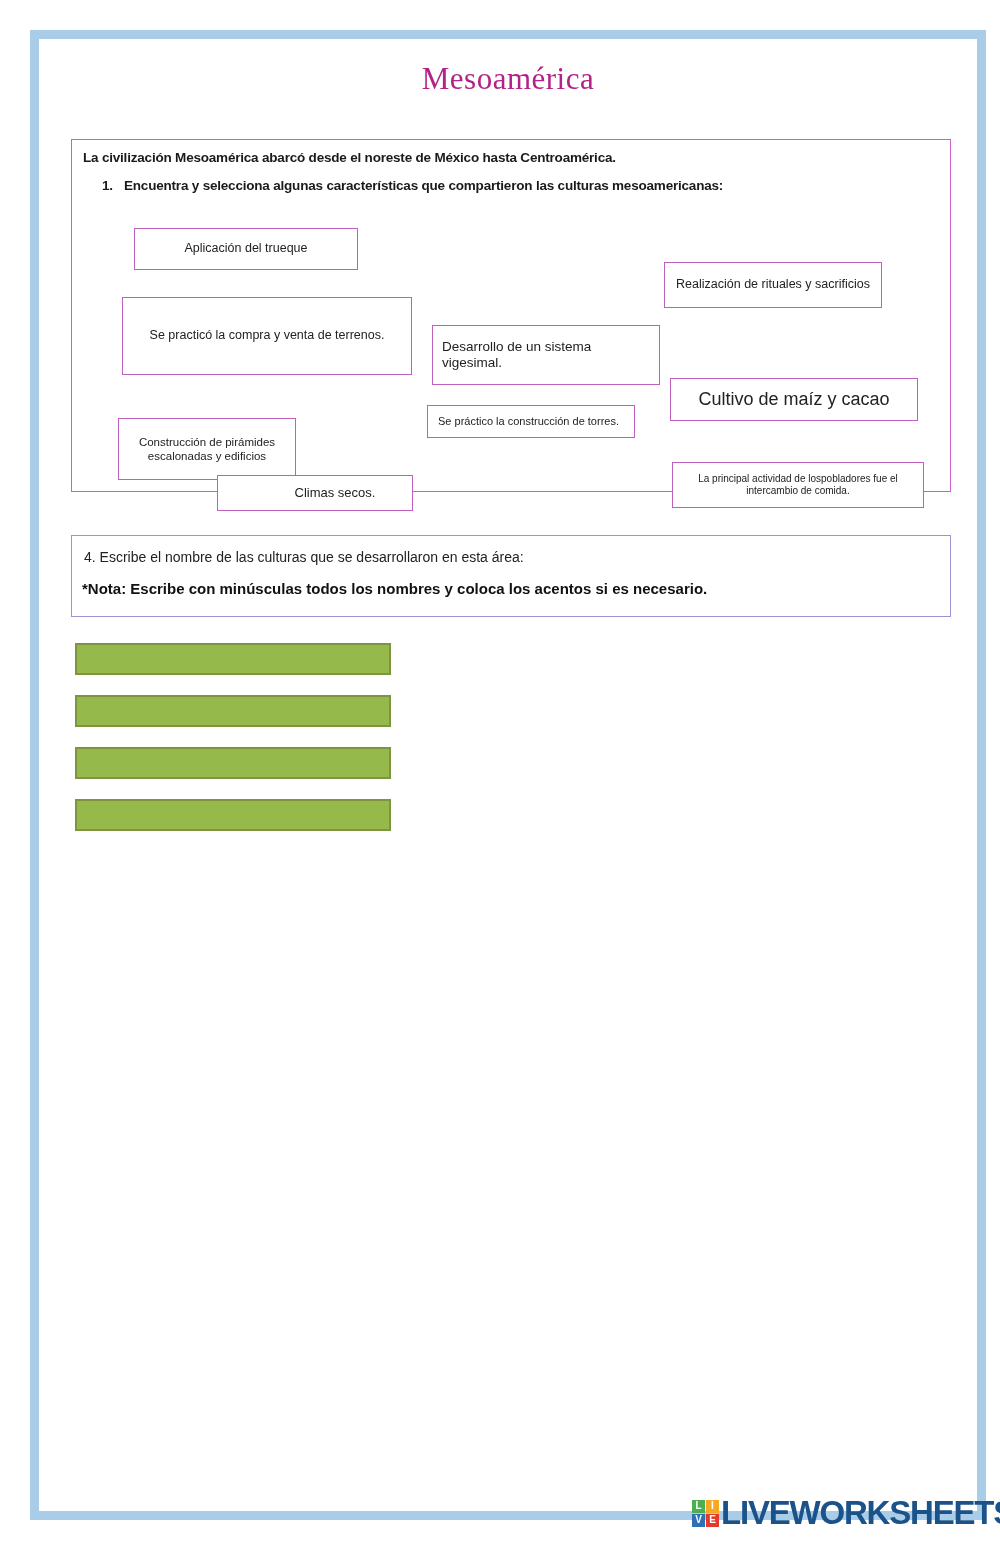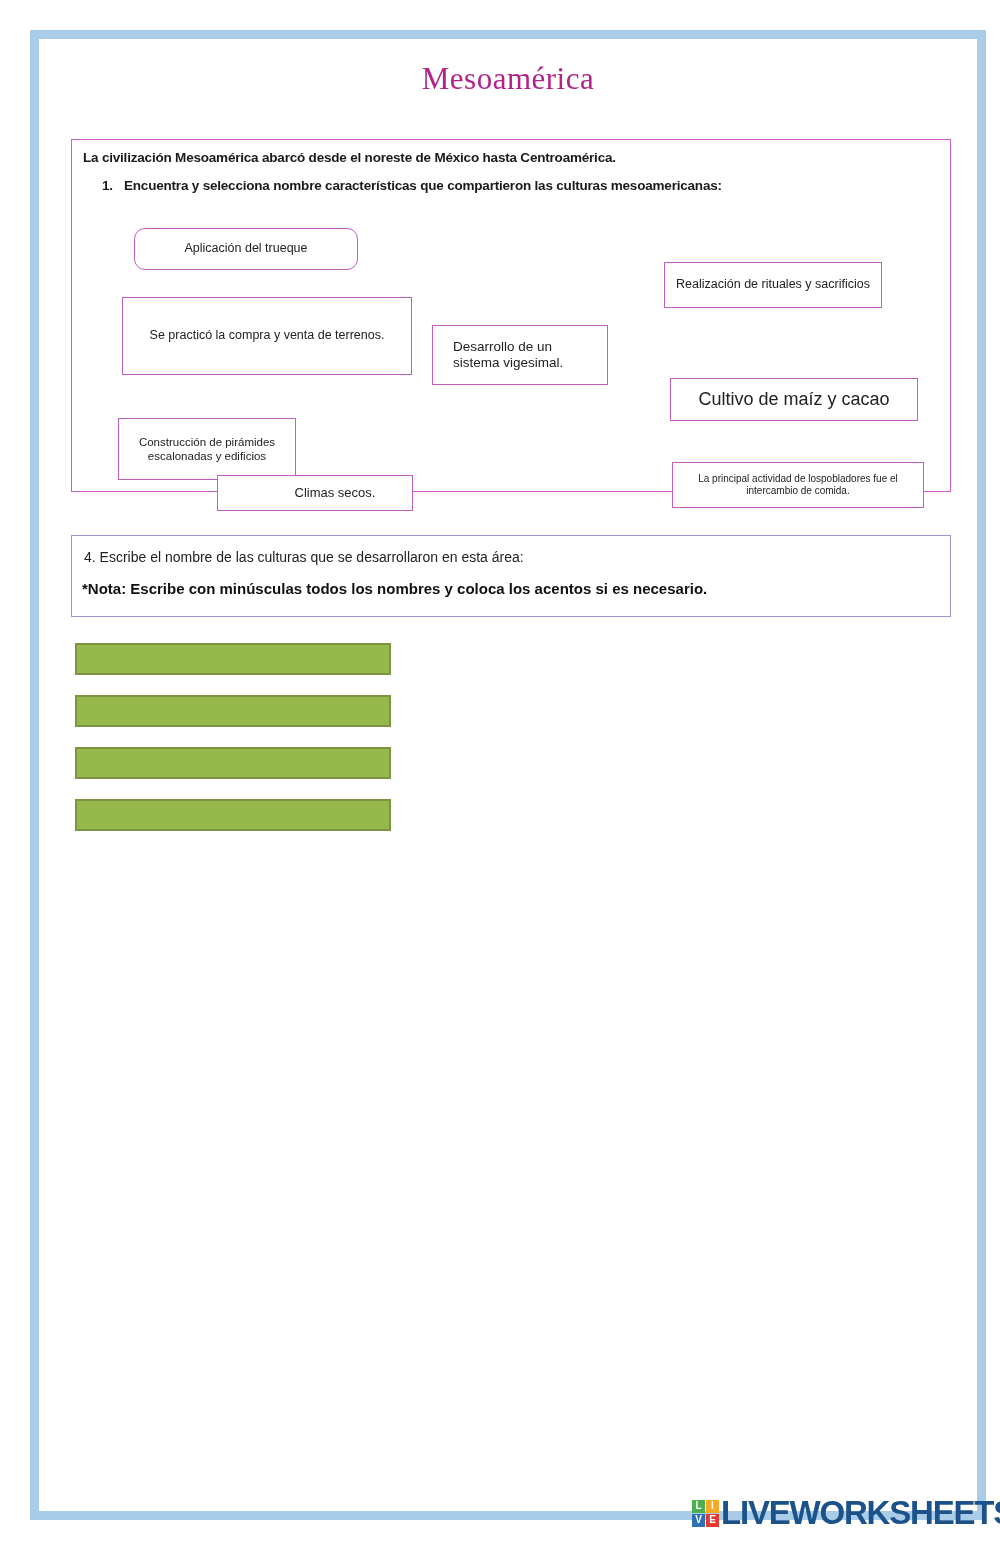--- a/index.html
+++ b/index.html
@@ -74,26 +74,26 @@
     align-items: center;
     justify-content: center;
     color: #222222;
     line-height: 1.22;
     padding: 2px 6px;
     text-align: center;
     font-size: 12.5px;
   }
 
   
-  #opt-trueque        { left: 62px;  top: 88px;  width: 224px; height: 42px; border-radius: 11px; }
+  #opt-trueque        { left: 62px;  top: 88px;  width: 224px; height: 42px; }
   #opt-compraventa    { left: 50px;  top: 157px; width: 290px; height: 78px; }
   #opt-piramides      { left: 46px;  top: 250px; width: 178px; height: 62px; font-size: 11.5px; margin-top: 28px; }
   #opt-climas         { left: 145px; top: 335px; width: 196px; height: 36px; font-size: 13px; padding-left: 46px; }
-  #opt-vigesimal      { left: 360px; top: 185px; width: 176px; height: 60px; font-size: 13.5px;
-                        justify-content: flex-start; text-align: left; padding-left: 20px; }
+  #opt-vigesimal      { left: 360px; top: 185px; width: 228px; height: 60px; font-size: 13.5px;
+                        justify-content: flex-start; text-align: left; padding-left: 9px; }
   #opt-torres         { left: 355px; top: 265px; width: 208px; height: 33px; font-size: 11px;
                         justify-content: flex-start; text-align: left; padding-left: 10px; }
   #opt-rituales       { left: 592px; top: 122px; width: 218px; height: 46px; }
   #opt-cultivo        { left: 598px; top: 238px; width: 248px; height: 43px; font-size: 18px; }
   #opt-intercambio    { left: 600px; top: 322px; width: 252px; height: 46px; font-size: 10px; }
 
   
   .section-cultures {
     position: absolute;
     left: 32px; top: 496px;
@@ -170,33 +170,34 @@
 <div class="page-frame">
   <div class="page-inner">
 
     <div class="worksheet-title">Mesoamérica</div>
 
     <div class="section-characteristics">
 
       <div class="intro-line">La civilización Mesoamérica abarcó desde el noreste de México hasta Centroamérica.</div>
 
       <div class="question-line">
-        <span class="q-num">1.</span><span>Encuentra y selecciona nombre características que compartieron las culturas mesoamericanas:</span>
+        <span class="q-num">1.</span><span>Encuentra y selecciona algunas características que compartieron las culturas mesoamericanas:</span>
       </div>
 
       <div class="opt-box" id="opt-trueque">Aplicación del trueque</div>
 
       <div class="opt-box" id="opt-compraventa">Se practicó la compra y venta de terrenos.</div>
 
       <div class="opt-box" id="opt-piramides">Construcción de pirámides escalonadas y edificios</div>
 
       <div class="opt-box" id="opt-climas">Climas secos.</div>
 
       <div class="opt-box" id="opt-vigesimal">Desarrollo de un sistema vigesimal.</div>
 
+      <div class="opt-box" id="opt-torres">Se práctico la construcción de torres.</div>
 
       <div class="opt-box" id="opt-rituales">Realización de rituales y sacrificios</div>
 
       <div class="opt-box" id="opt-cultivo">Cultivo de maíz y cacao</div>
 
       <div class="opt-box" id="opt-intercambio">La principal actividad de lospobladores fue el intercambio de comida.</div>
     </div>
 
     <div class="section-cultures">
       <div class="culture-prompt">4. Escribe el nombre de las culturas que se desarrollaron en esta área:</div>

